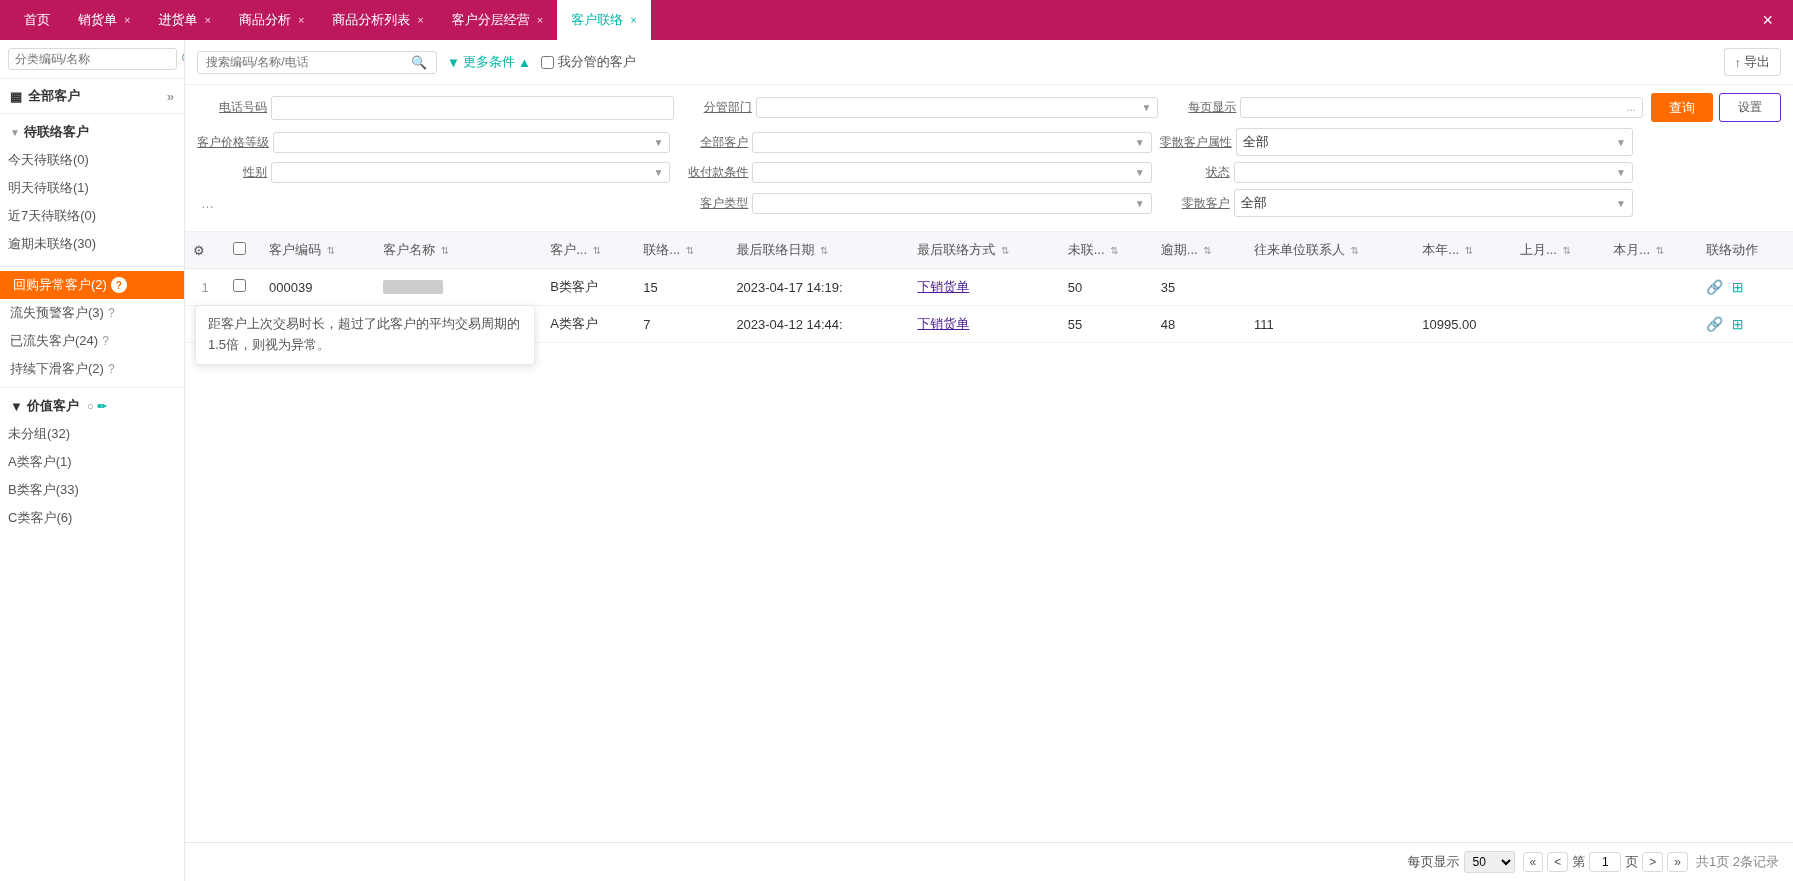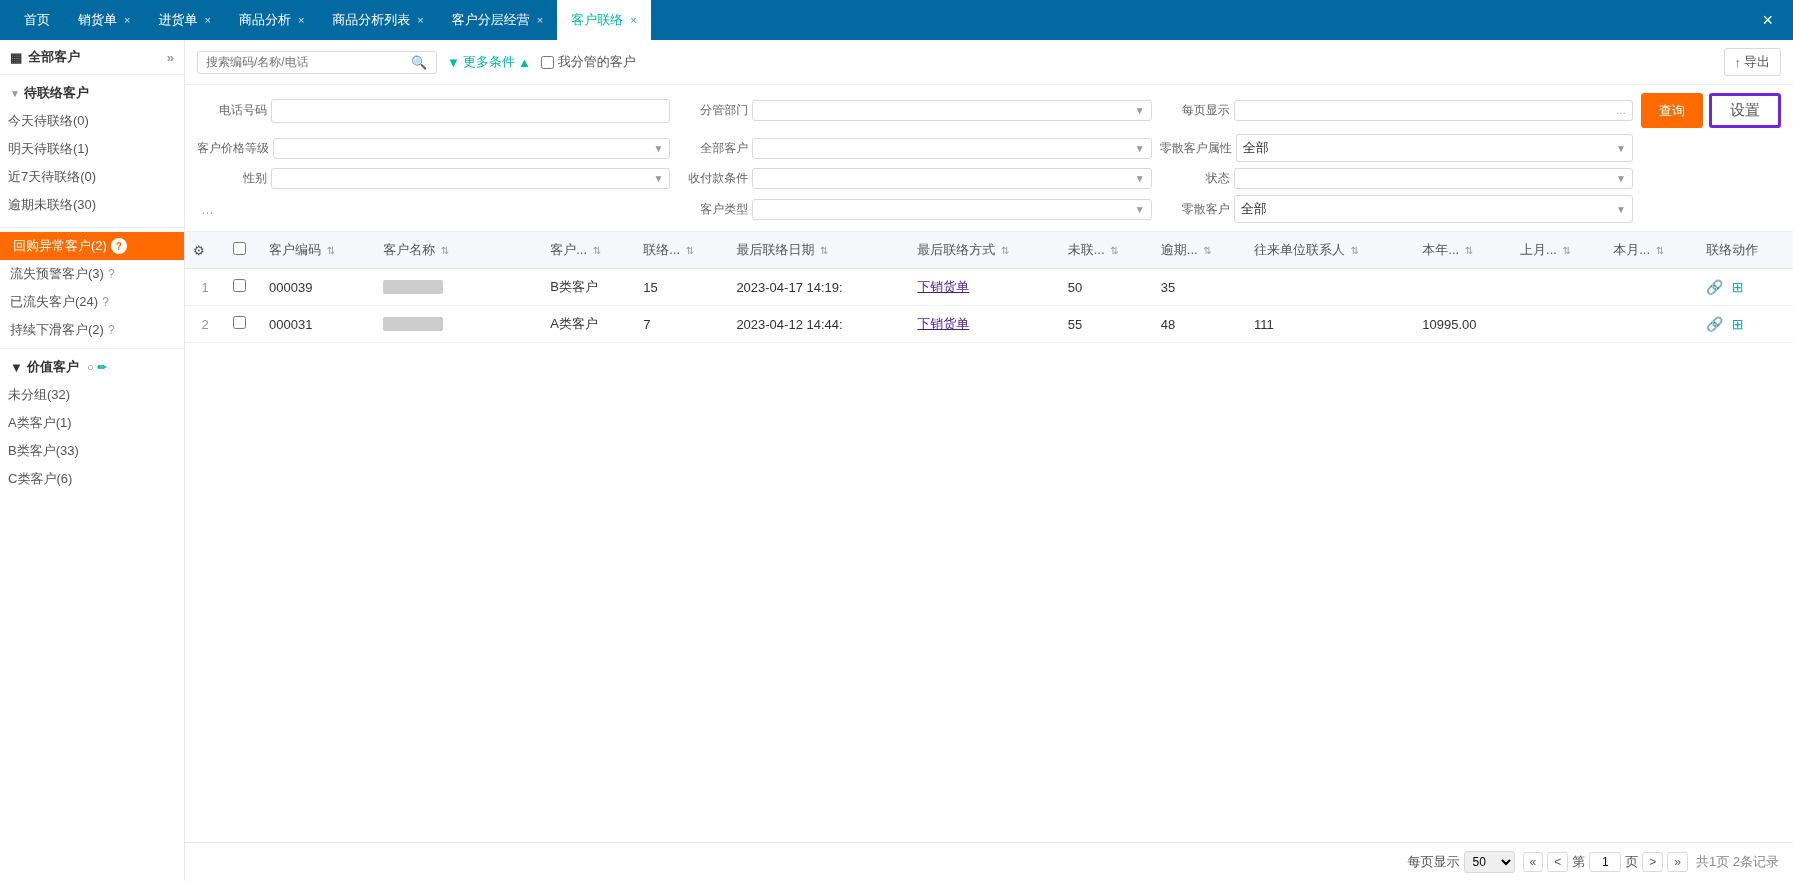--- a/index.html
+++ b/index.html
@@ -1,20 +1,20 @@
 <!DOCTYPE html>
 <html><head>
   <meta charset="utf-8">
   <style>
     * { box-sizing: border-box; margin: 0; padding: 0; font-family: 'Microsoft YaHei', Arial, sans-serif; font-size: 13px; }
     body { background: #f0f2f5; width: 1793px; min-height: 881px; overflow-x: hidden; }
 
     
     .top-nav {
-      display: flex; align-items: center; background: #0369a1; height: 40px; padding: 0 10px;
+      display: flex; align-items: center; background: #be185d; height: 40px; padding: 0 10px;
       position: relative;
     }
     .top-nav .nav-item {
       color: #fff; padding: 0 14px; height: 40px; line-height: 40px; cursor: pointer;
       display: flex; align-items: center; gap: 4px; font-size: 13px; white-space: nowrap;
     }
     .top-nav .nav-item.active { background: #fff; color: #00b8a9; }
     .top-nav .close-all {
       margin-left: auto; color: #fff; cursor: pointer; font-size: 18px; padding: 0 10px;
     }
@@ -81,40 +81,40 @@
 
     
     .filter-area {
       background: #fff; padding: 8px 12px; border-bottom: 1px solid #eee;
     }
     .filter-row { display: flex; align-items: center; gap: 8px; margin-bottom: 6px; }
     .filter-row:last-child { margin-bottom: 0; }
     .filter-item {
       display: flex; align-items: center; gap: 4px; flex: 1;
     }
-    .filter-item label { color: #666; white-space: nowrap; min-width: 70px; text-align: right; font-size: 12px; }
+    .filter-item label { color: #666; white-space: nowrap; min-width: 70px; text-align: right; font-size: 12px; text-decoration: underline; }
     .filter-select {
       flex: 1; border: 1px solid #d9d9d9; border-radius: 3px; padding: 4px 6px;
       display: flex; align-items: center; justify-content: space-between; cursor: pointer;
       background: #fff; min-width: 120px; font-size: 12px; color: #333;
     }
     .filter-select .arrow { color: #999; font-size: 10px; }
     .filter-input {
       flex: 1; border: 1px solid #d9d9d9; border-radius: 3px; padding: 4px 6px; font-size: 12px; outline: none;
       min-width: 120px;
     }
     .filter-dots { color: #999; cursor: pointer; margin-left: 4px; }
     .filter-actions { display: flex; gap: 6px; }
     .btn-query {
       background: #ff6b00; color: #fff; border: none; padding: 5px 18px;
       border-radius: 3px; cursor: pointer; font-size: 13px;
     }
     .btn-settings {
-      background: #fff; color: #555; border: 3px solid #6d28d9; padding: 5px 18px;
-      border-radius: 3px; cursor: pointer; font-size: 15px;
+      background: #fff; color: #555; border: 1px solid #6d28d9; padding: 5px 18px;
+      border-radius: 3px; cursor: pointer; font-size: 12px;
     }
 
     
     .tooltip-popup {
       position: absolute; left: 10px; top: 220px; background: #fff; border: 1px solid #e8e8e8;
       border-radius: 4px; padding: 8px 12px; font-size: 12px; color: #555;
       box-shadow: 0 2px 8px rgba(0,0,0,0.12); z-index: 100; max-width: 340px; line-height: 1.6;
     }
 
     
@@ -194,20 +194,24 @@
   <div class="nav-item active">
     <span>客户联络</span>
     <span class="nav-close">×</span>
   </div>
   <span class="close-all">×</span>
 </div>
 
 <div class="main-layout">
 
   <div class="sidebar">
+    <div class="sidebar-search">
+      <input type="text" placeholder="分类编码/名称" style="">
+      <span class="search-icon">🔍</span>
+    </div>
     <div class="sidebar-header">
       <span>▦</span>
       <span>全部客户</span>
       <span class="collapse-icon">»</span>
     </div>
 
     <div class="sidebar-section">
       <div class="sidebar-group-header">
         <span class="arrow">▼</span>
         <span>待联络客户</span>
@@ -381,20 +385,23 @@
         <div class="filter-item">
           <label>零散客户</label>
           <div class="filter-select" style="flex:2;">
             <span>全部</span>
             <span class="arrow">▼</span>
           </div>
         </div>
         <div style="width:140px;"></div>
       </div>
 
+      <div class="tooltip-popup">
+        <span>距客户上次交易时长，超过了此客户的平均交易周期的1.5倍，则视为异常。</span>
+      </div>
     </div>
 
     <div class="table-wrapper table-scroll-area">
       <table>
         <thead>
           <tr>
             <th style="width:40px;">
               <span>⚙</span>
             </th>
             <th style="width:36px;">

